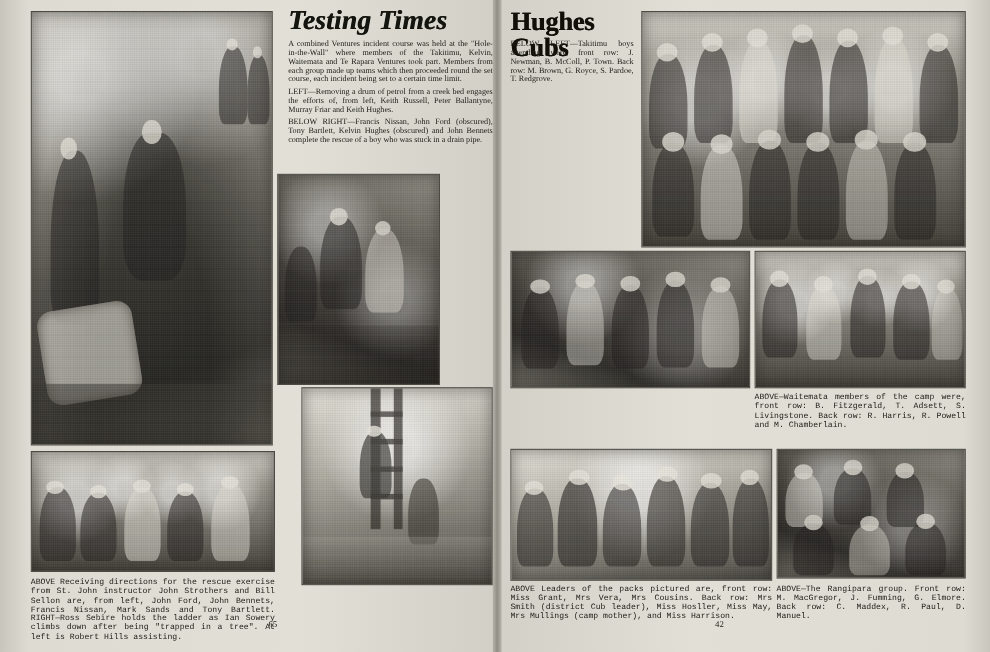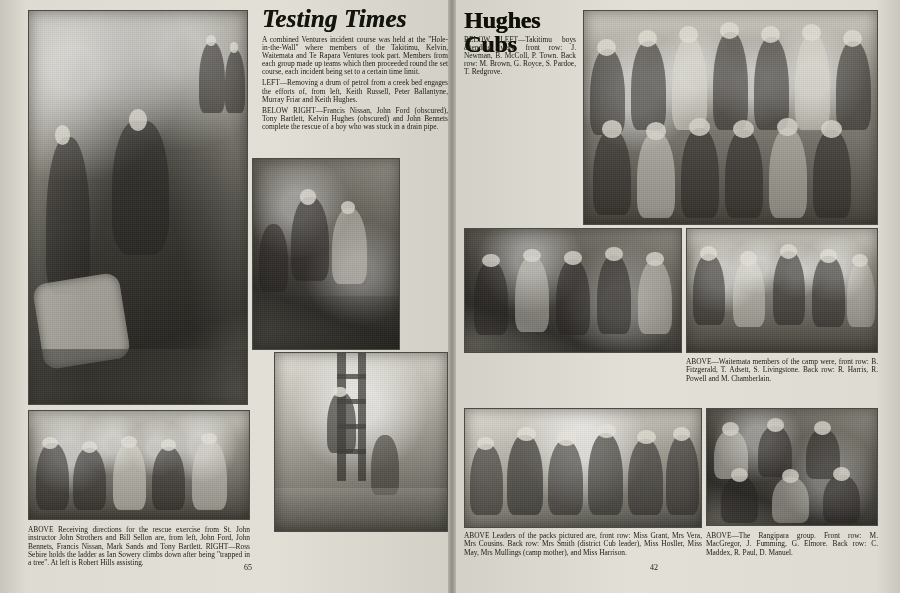--- a/index.html
+++ b/index.html
@@ -70,21 +70,21 @@
   .body-text {
     font-family: "Liberation Serif", serif;
     font-size: 7.4px;
     line-height: 8.1px;
     color: #20201a;
     text-align: justify;
     margin: 0;
   }
   .body-text p { margin: 0 0 3px 0; }
   .caption {
-    font-family: Liberation Serif, serif;
+    font-family: Liberation Mono, monospace;
     font-size: 7.4px;
     line-height: 8.3px;
     color: #20201a;
     text-align: justify;
     margin: 2px 0 0 0;
   }
   .photo {
     position: absolute;
     background: #7e7c74;
     overflow: hidden;

